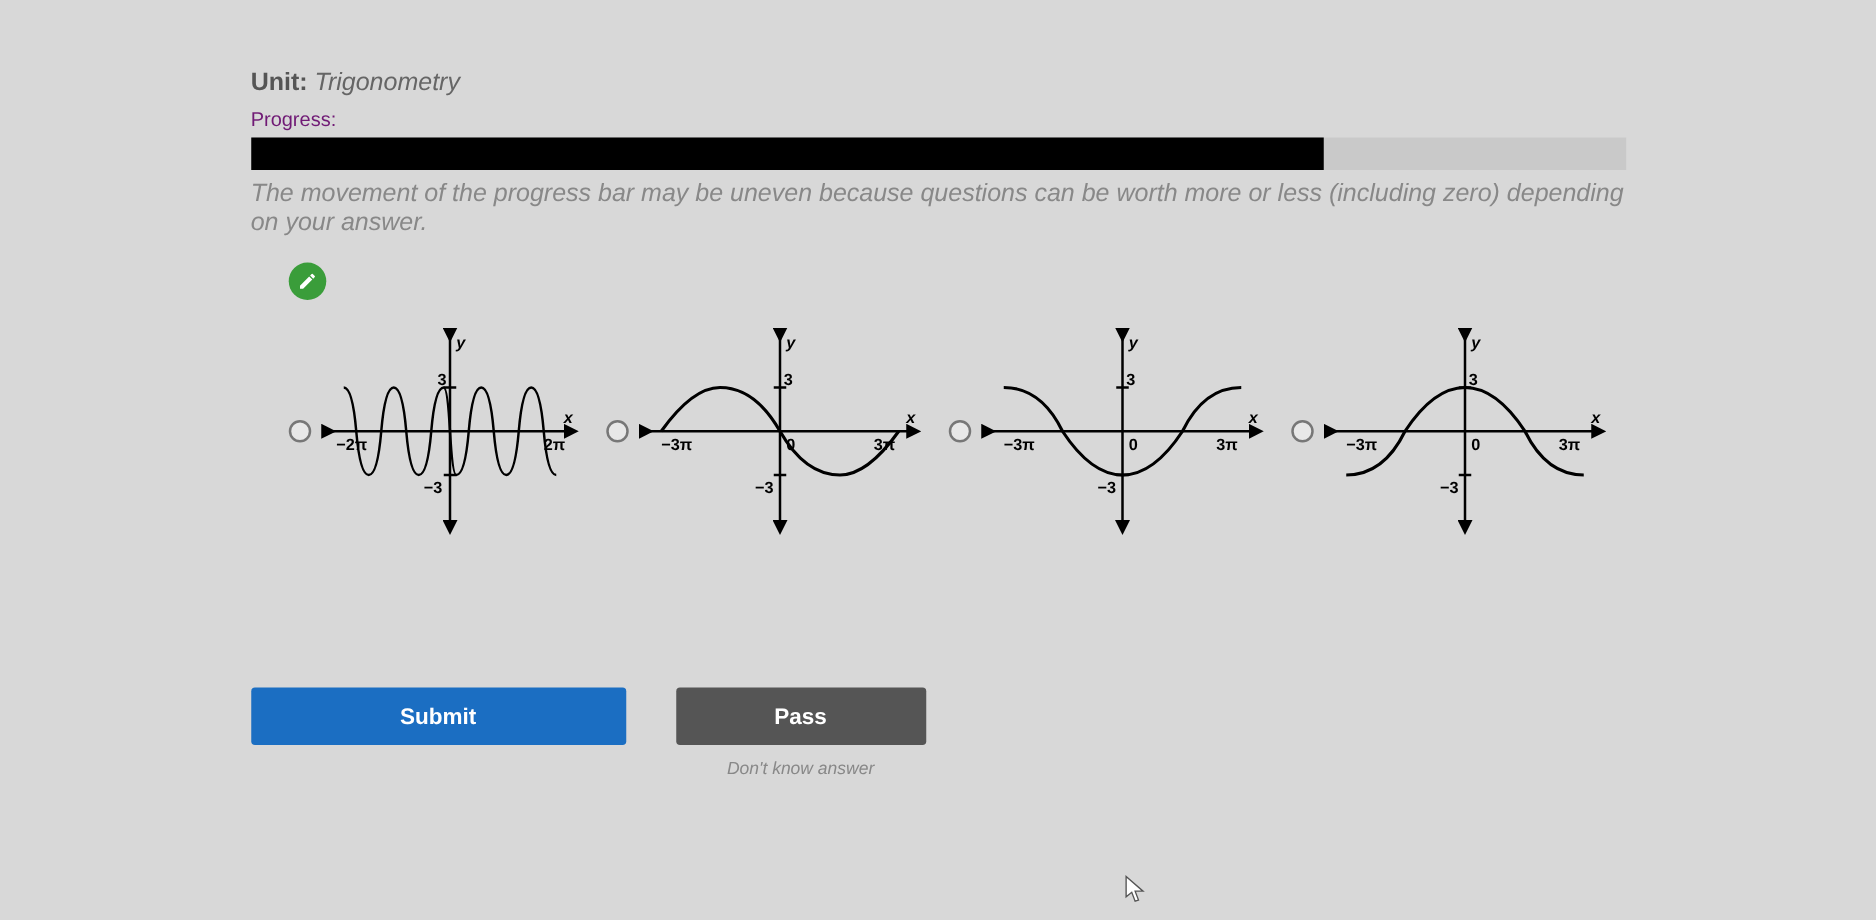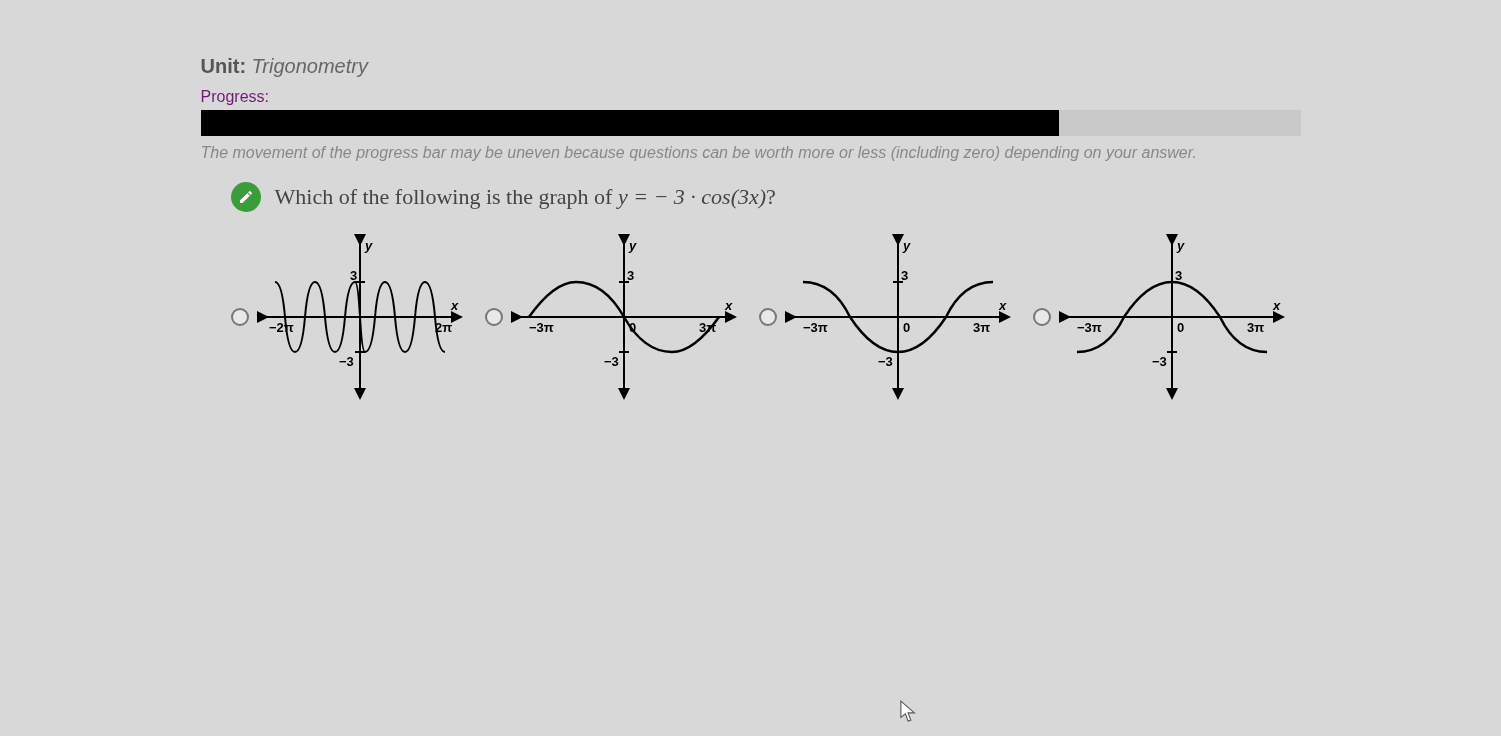--- a/index.html
+++ b/index.html
@@ -38,21 +38,21 @@
       position: relative;
       margin-bottom: 8px;
     }
     .progress-fill {
       height: 100%;
       background: #000;
       width: 78%;
     }
     .progress-note {
       color: #888;
-      font-size: 16px;
+      font-size: 20px;
       font-style: italic;
       margin-bottom: 20px;
     }
     .question-row {
       display: flex;
       align-items: center;
       gap: 14px;
       margin-left: 30px;
       margin-bottom: 20px;
     }
@@ -140,23 +140,20 @@
   <div class="progress-bar">
     <div class="progress-fill" style="width: 78%;"></div>
   </div>
   <div class="progress-note">The movement of the progress bar may be uneven because questions can be worth more or less (including zero) depending on your answer.</div>
 
   <div class="question-row">
     <div class="pencil-badge">
       <svg viewBox="0 0 24 24">
           <path fill="#fff" d="M3 17.25V21h3.75l11-11.04-3.75-3.75L3 17.25zM20.7 7.04a1 1 0 0 0 0-1.41l-2.34-2.34a1 1 0 0 0-1.41 0L15.13 5.1l3.75 3.75 1.82-1.81z"></path>
         </svg>
-    </div>
-    <div class="question-text">
-      <span>Which of the following is the graph of </span><i>y = − 3 · cos(3x)</i><span>?</span>
     </div>
   </div>
 
   <div class="options-row">
 
     <div class="option">
       <div class="radio"></div>
       <div class="graph-box">
         <svg width="210" height="170" viewBox="0 0 210 170">
           <defs>
@@ -243,17 +240,24 @@
           <text x="190" y="100" font-size="13" font-weight="bold">3π</text>
           <text x="120" y="100" font-size="13" font-weight="bold">0</text>
           <text x="120" y="18" font-size="13" font-weight="bold" font-style="italic">y</text>
           <text x="216" y="78" font-size="13" font-weight="bold" font-style="italic">x</text>
         </svg>
       </div>
     </div>
 
   </div>
 
+  <div class="buttons-row">
+    <button class="btn btn-submit">Submit</button>
+    <div class="pass-group">
+      <button class="btn btn-pass">Pass</button>
+      <div class="dont-know">Don't know answer</div>
+    </div>
+  </div>
 </div>
 
 <svg class="cursor" viewBox="0 0 20 26">
   <path d="M1 1 L1 19 L6 15 L9 23 L12 22 L9 14 L16 14 Z" fill="#fff" stroke="#555" stroke-width="1.2"></path>
 </svg>
 
 </body></html>

